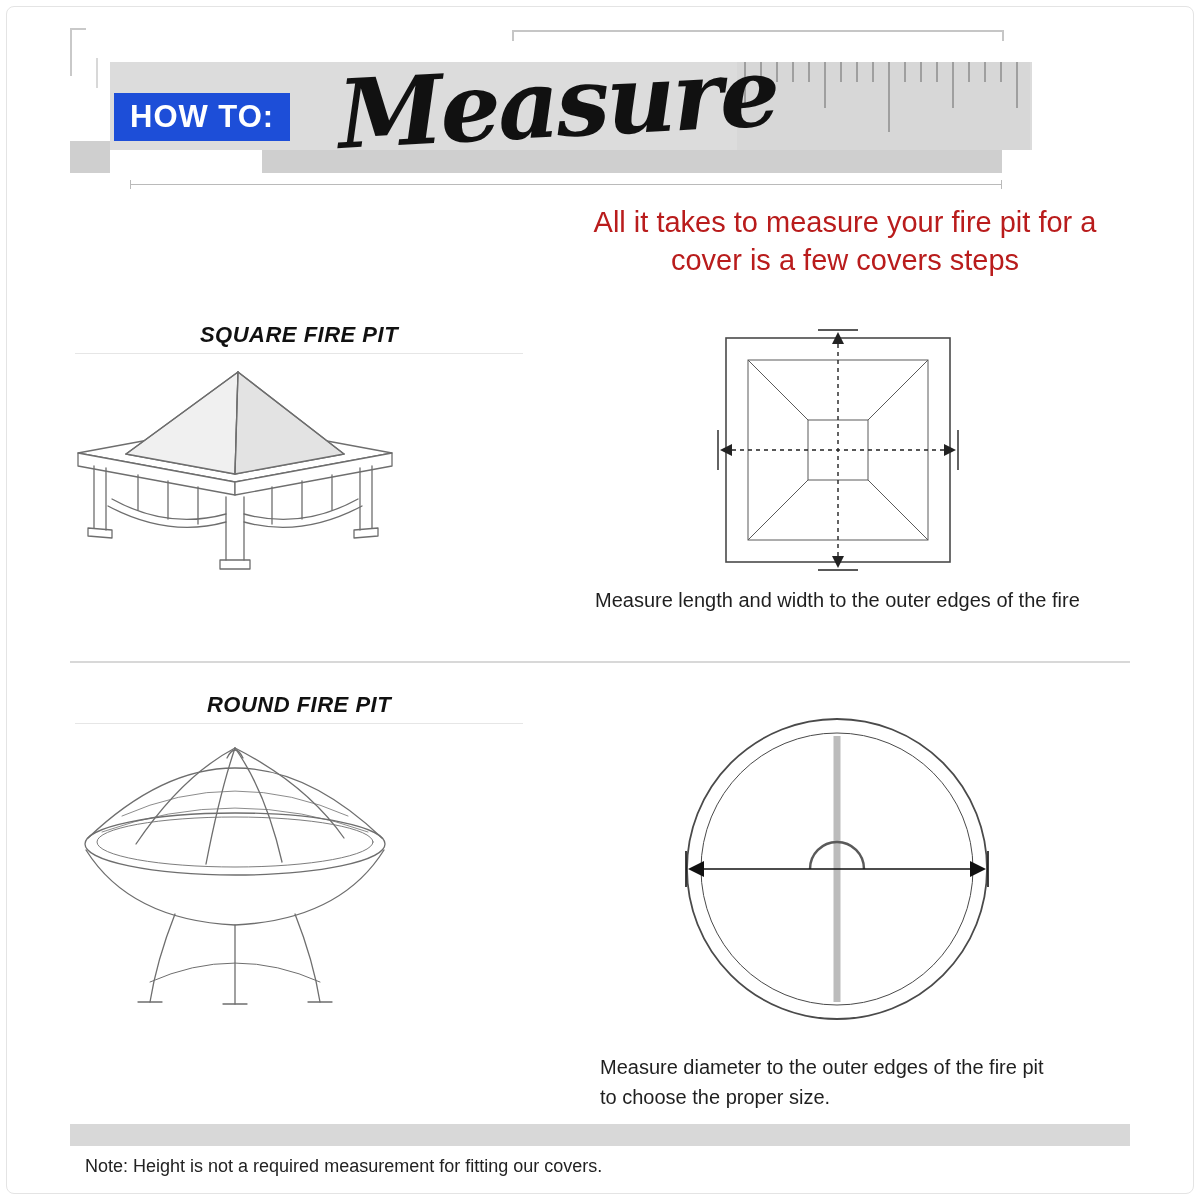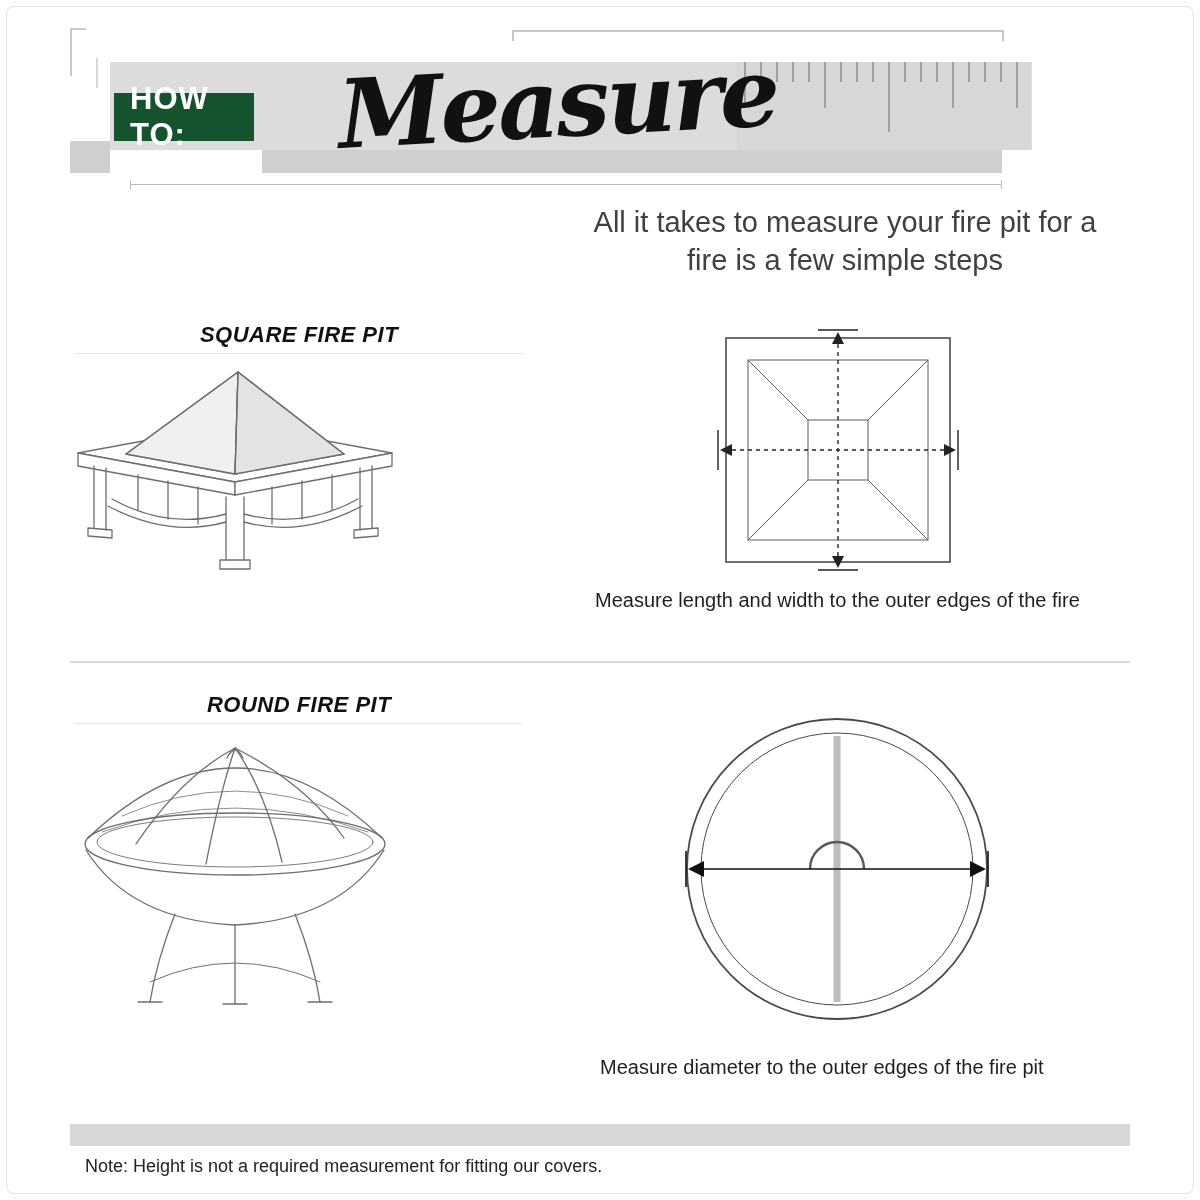--- a/index.html
+++ b/index.html
@@ -11,30 +11,30 @@
   .mark-a-v{left:70px;top:28px;width:2px;height:48px;background:#c9c9c9;}
   .mark-a-h{left:70px;top:28px;width:16px;height:2px;background:#c9c9c9;}
   .mark-b-v{left:96px;top:58px;width:2px;height:30px;background:#d8d8d8;}
   .top-line{left:512px;top:30px;width:492px;height:2px;background:#c6c6c6;}
   .top-line-tick-l{left:512px;top:30px;width:2px;height:11px;background:#c6c6c6;}
   .top-line-tick-r{left:1002px;top:30px;width:2px;height:11px;background:#c6c6c6;}
   .bar-sub{left:262px;top:141px;width:740px;height:32px;background:#cfcfcf;}
   .bar-left-stub{left:70px;top:141px;width:40px;height:32px;background:#cfcfcf;}
   .bar-main{left:110px;top:62px;width:922px;height:88px;background:#dcdcdc;}
   .ruler{left:737px;top:62px;width:293px;height:88px;}
-  .kicker{left:114px;top:93px;width:140px;height:48px;background:#14532d;color:#ffffff;
+  .kicker{left:114px;top:93px;width:176px;height:48px;background:#1d4ed8;color:#ffffff;
           font-size:31px;font-weight:bold;letter-spacing:1px;display:flex;align-items:center;padding-left:16px;box-sizing:border-box;}
   .script-title{left:338px;top:44px;width:420px;height:120px;font-family:"DejaVu Serif",serif;
           font-style:italic;font-weight:bold;font-size:95px;color:#111111;transform:rotate(-3deg);
           letter-spacing:-3px;line-height:120px;text-align:center;}
   .header-underline{left:130px;top:184px;width:872px;height:1px;background:#bababa;}
   .hu-tick-l{left:130px;top:180px;width:1px;height:9px;background:#bababa;}
   .hu-tick-r{left:1001px;top:180px;width:1px;height:9px;background:#bababa;}
 
-  .subtitle{left:555px;top:203px;width:580px;text-align:center;font-size:29px;line-height:38px;color:#404040;}
+  .subtitle{left:555px;top:203px;width:580px;text-align:center;font-size:29px;line-height:38px;color:#b91c1c;}
 
   .section-title{width:448px;left:75px;text-align:center;font-size:22px;font-weight:bold;letter-spacing:0.5px;color:#111111;font-style:italic;}
   .square-title{top:322px;}
   .round-title{top:692px;text-align:center;}
   .section-rule{left:75px;width:448px;height:1px;background:#e6e6e6;}
   .square-rule{top:353px;}
   .round-rule{top:723px;}
 
   .square-illustration{left:68px;top:358px;}
   .square-diagram{left:714px;top:326px;}
@@ -94,21 +94,21 @@
 
 <div class="abs kicker">HOW TO:</div>
 <div class="abs script-title">Measure</div>
 
 <div class="abs header-underline"></div>
 <div class="abs hu-tick-l"></div>
 <div class="abs hu-tick-r"></div>
 
 <div class="abs subtitle">
   <div>All it takes to measure your fire pit for a</div>
-  <div>fire is a few simple steps</div>
+  <div>cover is a few covers steps</div>
 </div>
 
 <div class="abs section-title square-title">SQUARE FIRE PIT</div>
 <div class="abs section-rule square-rule"></div>
 
 <svg class="abs square-illustration" width="330" height="215" viewBox="0 0 330 215" fill="none" stroke="#6e6e6e" stroke-width="1.3" stroke-linejoin="round" stroke-linecap="round">
 
   <polygon points="10,95 167,66 324,95 167,124" fill="#ffffff"></polygon>
   <polygon points="58,96 167,76 276,96 167,116" fill="#ffffff"></polygon>
 
@@ -220,16 +220,17 @@
     <line x1="310" y1="141" x2="310" y2="177"></line>
   </g>
   <g fill="#111111" stroke="none">
     <polygon points="10,159 26,151 26,167"></polygon>
     <polygon points="308,159 292,151 292,167"></polygon>
   </g>
 </svg>
 
 <div class="abs caption round-caption">
   <div>Measure diameter to the outer edges of the fire pit</div>
+  <div>to choose the proper size.</div>
 </div>
 
 <div class="abs bottom-bar"></div>
 <div class="abs footnote">Note: Height is not a required measurement for fitting our covers.</div>
 
 </body></html>

